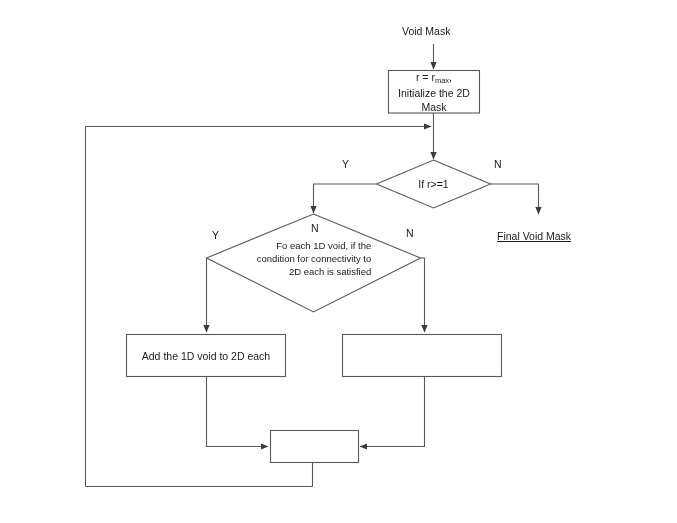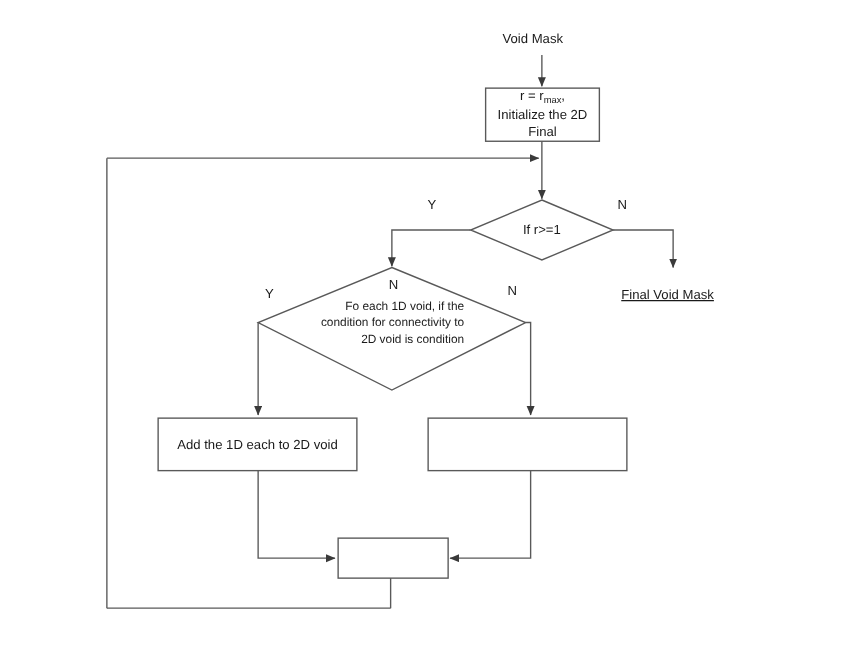--- a/index.html
+++ b/index.html
@@ -106,43 +106,43 @@
       <rect x="270.5" y="430.5" width="88" height="32" stroke="#595959" stroke-width="1.1" fill="#ffffff"></rect>
     </g>
   </svg>
 
   <div class="plain-label" style="left:402px; top:25px;">Void Mask</div>
 
   <div class="node-text" style="left:388px; top:70px; width:92px; height:43px;">
     <div>
       <span>r = r</span><sub>max</sub><span>,</span><br>
       <span>Initialize the 2D</span><br>
-      <span>Final</span>
+      <span>Mask</span>
     </div>
   </div>
 
   <div class="node-text" style="left:377px; top:172px; width:113px; height:24px;text-align:center;">If r&gt;=1</div>
 
   <div class="branch-label" style="left:342px; top:158px;">Y</div>
 
   <div class="branch-label" style="left:494px; top:158px;">N</div>
 
   <div class="plain-label" style="left:497px; top:230px;text-decoration:underline;">Final Void Mask</div>
 
   <div class="node-text diamond-text" style="left:223px; top:234px; width:182px; height:48px;">
     <div>
       <span>Fo each 1D void, if the</span><br>
       <span>condition for connectivity to</span><br>
-      <span>2D void  is condition</span>
+      <span>2D each  is satisfied</span>
     </div>
   </div>
 
   <div class="branch-label" style="left:212px; top:229px;">Y</div>
 
   <div class="branch-label" style="left:406px; top:227px;">N</div>
 
   <div class="branch-label" style="left:311px; top:222px;">N</div>
 
-  <div class="node-text" style="left:126px; top:334px; width:160px; height:43px;">Add the 1D each to 2D void</div>
+  <div class="node-text" style="left:126px; top:334px; width:160px; height:43px;">Add the 1D void to 2D each</div>
 
 
 
 </div>
 
 </body></html>

